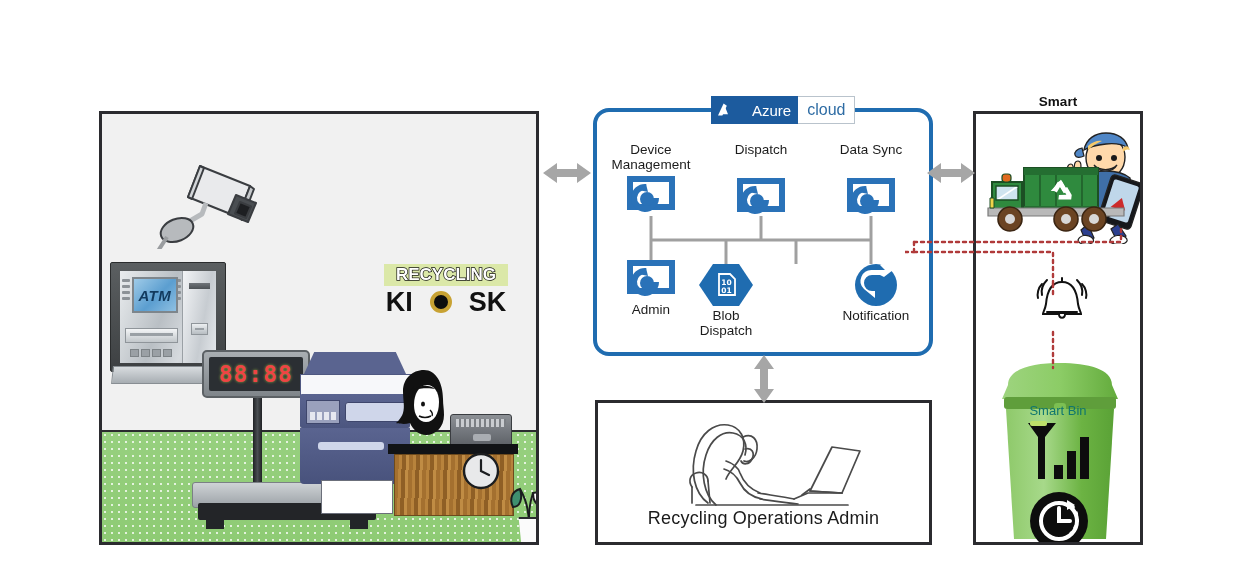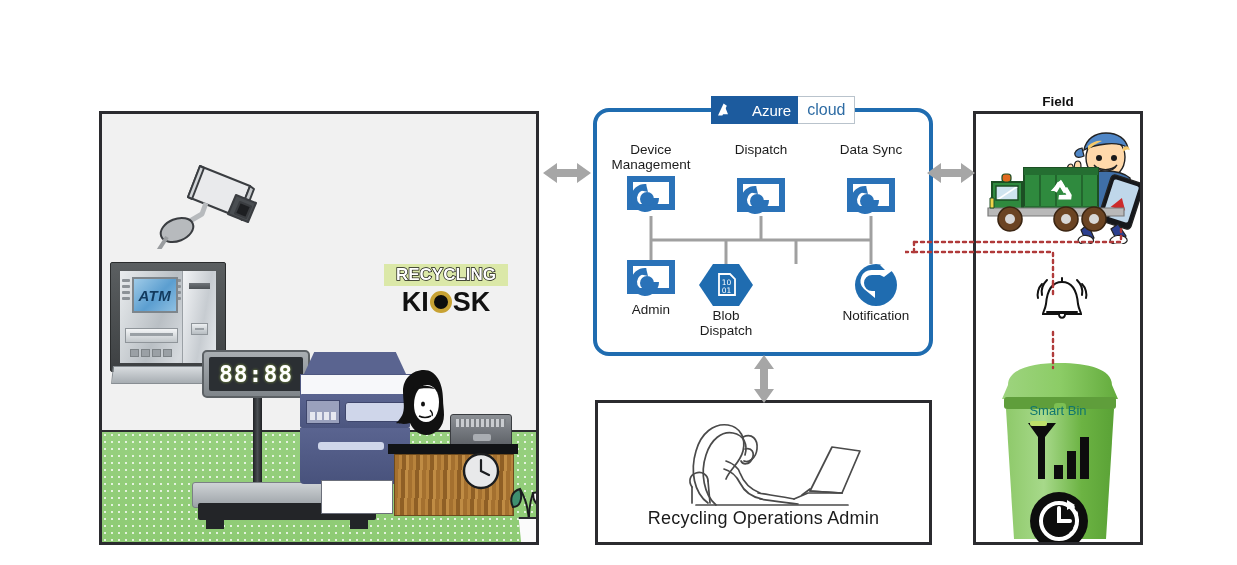--- a/index.html
+++ b/index.html
@@ -94,21 +94,21 @@
     border: 2px solid #5c6165; border-radius: 5px;
     padding: 5px; box-sizing: border-box;
   }
   .scale-screen {
     position: absolute; inset: 5px;
     background: #2b2f33; border-radius: 2px;
     display: flex; align-items: center; justify-content: center;
   }
   .scale-screen span {
     font-family: "DejaVu Sans Mono", monospace;
-    font-weight: 700; font-size: 23px; color: #ffffff;
+    font-weight: 700; font-size: 23px; color: #ef4444;
     letter-spacing: 1px; text-shadow: 0 0 3px rgba(185,224,74,.7);
   }
   .scale-post { position: absolute; left: 61px; top: 48px; width: 9px; height: 86px; background: linear-gradient(90deg,#1f2124,#4a4e52,#1f2124); }
   .scale-plate { position: absolute; left: 0; top: 132px; width: 190px; height: 24px; background: linear-gradient(#cfd3d6,#9ba1a6); border: 1px solid #7b8085; border-radius: 3px; }
   .scale-base { position: absolute; left: 6px; top: 153px; width: 178px; height: 17px; background: #232528; border-radius: 2px; }
   .scale-foot { position: absolute; top: 170px; width: 18px; height: 9px; background: #232528; }
 
   
   #printer { left: 197px; top: 238px; width: 112px; height: 200px; }
   .pr-lid { position: absolute; left: 5px; top: 0; width: 102px; height: 22px; background: #5a6490; border-radius: 4px 4px 0 0; clip-path: polygon(10% 0,90% 0,100% 100%,0 100%); }
@@ -145,21 +145,21 @@
     display: inline-block; background: #dbe8a8; padding: 1px 12px;
     font-family: "Liberation Sans", sans-serif;
     font-weight: 700; font-size: 17px; letter-spacing: 0px;
     color: #ffffff;
     -webkit-text-stroke: 1.4px #111; paint-order: stroke fill;
     line-height: 1.15;
   }
   .sign-kiosk {
     font-family: "Liberation Sans", sans-serif;
     font-weight: 700; font-size: 27px; color: #111; line-height: 1.1;
-    display: flex; align-items: center; justify-content: center; gap: 0px;
+    display: flex; align-items: center; justify-content: center; gap: 16px;
     margin-top: 2px;
   }
   .kiosk-o { width: 22px; height: 22px; border-radius: 50%; background: #0d0d0d; border: 4px solid #c8a233; box-sizing: border-box; margin: 0 1px; }
 
   
   #azure-panel {
     left: 593px; top: 108px; width: 340px; height: 248px;
     border: 4px solid #1f6cb0;
     border-radius: 16px;
     background: #ffffff;
@@ -176,21 +176,21 @@
   }
   .badge-left .az-label { color: #ffffff; font-size: 15px; }
   .badge-right {
     background: #ffffff; border: 1px solid #b9c3cc; border-left: none;
     display: flex; align-items: center; padding: 0 9px;
   }
   .badge-right .cloud-label { color: #2e6ca4; font-size: 16px; }
 
   .svc { position: absolute; text-align: center; }
   .svc-label { font-size: 13.5px; line-height: 1.12; color: #1c1c1c; }
-  .svc-icon { display: flex; align-items: center; justify-content: center; }
+  .svc-icon { display: flex; align-items: center; justify-content: center; font-weight: bold; }
 
   
   #admin-panel {
     left: 595px; top: 400px; width: 337px; height: 145px;
     border: 3px solid #2b2b2f;
     background: #ffffff;
     box-sizing: border-box;
   }
   #admin-caption {
     position: absolute; left: 0; right: 0; bottom: 13px;
@@ -473,21 +473,21 @@
         <path d="M162 92 C176 94 188 96 200 97"></path>
         <path d="M196 92 L210 86 L244 86"></path>
         <path d="M204 88 L212 82"></path>
         <path d="M212 84 L234 40 L262 44 L244 86 Z"></path>
         <path d="M212 84 L244 86"></path>
       </g>
     </svg>
     <div id="admin-caption">Recycling Operations Admin</div>
   </div>
 
-  <div class="abs" id="field-label">Field</div>
+  <div class="abs" id="field-label">Smart</div>
 
   <div class="abs" id="field-panel">
 
     <div class="abs" style="left:2px; top:18px; width:166px; height:112px;">
       <svg width="166" height="112" viewBox="0 0 166 112">
 
         <g>
           <path d="M108 26 c0 -12 9 -20 20 -20 c11 0 19 8 19 19 c0 12 -8 21 -19 21 c-11 0 -20 -8 -20 -20z" fill="#ffd9ab" stroke="#222" stroke-width="1.4"></path>
           <path d="M106 18 c2 -11 11 -17 22 -17 c12 0 20 6 22 15 c-6 -4 -13 -5 -22 -4 c-9 1 -17 3 -22 6z" fill="#4f86c6" stroke="#222" stroke-width="1.4"></path>
           <path d="M104 16 c-5 1 -8 4 -7 7 c1 3 5 3 9 1z" fill="#4f86c6" stroke="#222" stroke-width="1.2"></path>

